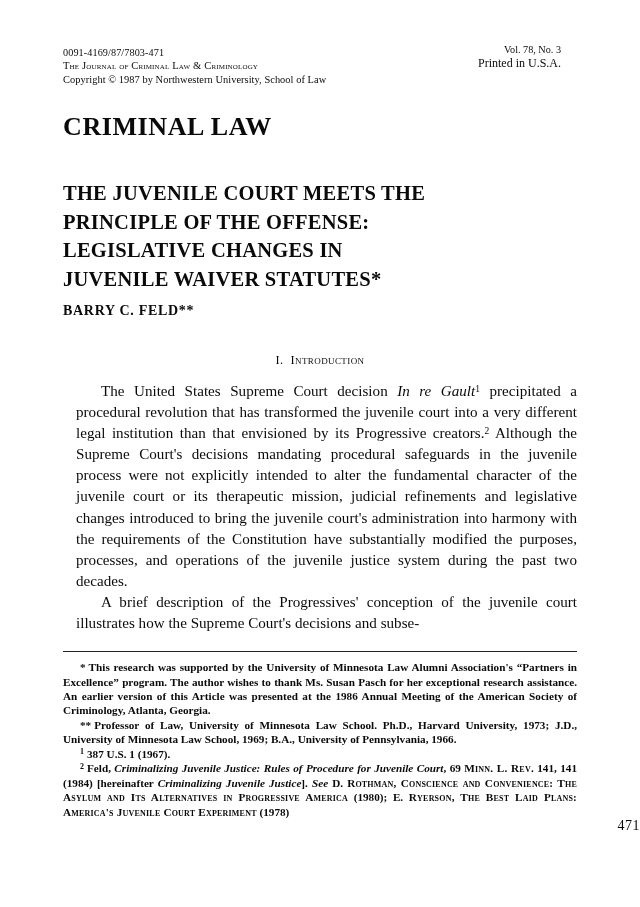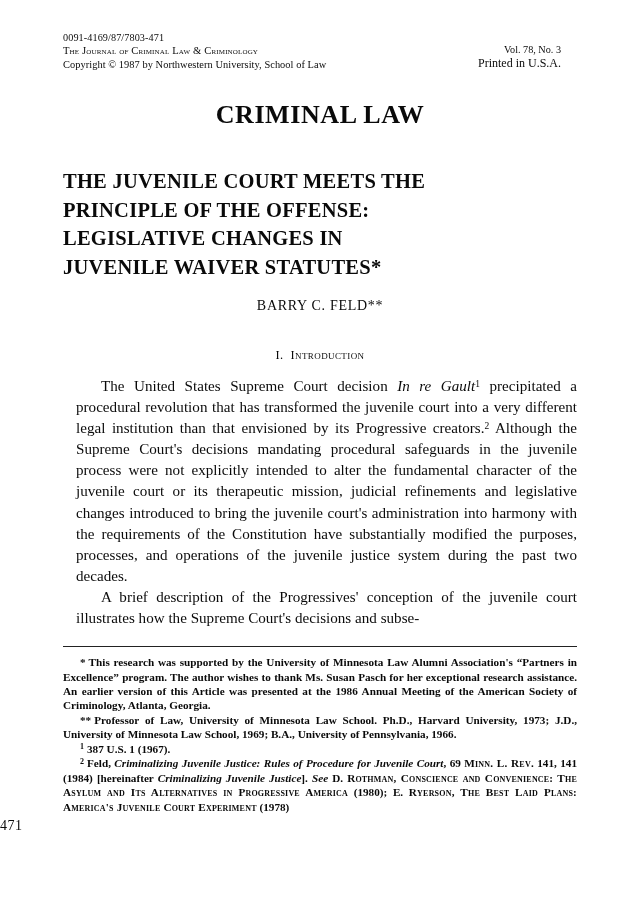--- a/index.html
+++ b/index.html
@@ -29,21 +29,21 @@
     width: 514px;
   }
 
   
   .masthead {
     position: relative;
     height: 46px;
   }
   .masthead-left {
     position: absolute;
-    left: 0; top: 1px;
+    left: 0; top: 16px;
     width: 360px;
   }
   .masthead-right {
     position: absolute;
     right: 16px; top: 13px;
     text-align: right;
     width: 180px;
   }
   .issn {
     font-size: 10.2px;
@@ -65,43 +65,42 @@
     font-size: 10.2px;
     line-height: 13.5px;
   }
   .printed {
     font-size: 12px;
     line-height: 13.5px;
   }
 
   
   .dept-title {
-    text-align: center;
     font-size: 26px;
     font-weight: bold;
     letter-spacing: 0.6px;
-    margin-top: 24px;
+    margin-top: 36px;
     line-height: 30px;
   }
   .article-title {
     text-align: left;
     font-size: 20.5px;
     font-weight: bold;
     letter-spacing: 0.25px;
     line-height: 28.5px;
     margin-top: 37px;
   }
   .article-title div { white-space: nowrap; }
 
   .byline {
-    text-align: center;
+    text-align: left;
     font-size: 14px;
-    font-weight: normal;
+    font-weight: bold;
     letter-spacing: 0.7px;
-    margin-top: 17px;
+    margin-top: 10px;
   }
 
   .section-head {
     text-align: center;
     font-size: 12.4px;
     font-variant: small-caps;
     letter-spacing: 0.4px;
     margin-top: 34px;
   }
   .section-head .numeral {
@@ -163,21 +162,21 @@
     font-variant: small-caps;
     letter-spacing: 0.2px;
   }
 
   
   .folio {
     position: absolute;
     left: 0;
     right: 0;
     top: 818px;
-    text-align: left;
+    text-align: right;
     font-size: 14px;
     letter-spacing: 0.5px;
   }
 </style>
 </head>
 <body>
 
 <div class="page">
   <div class="content">
 

